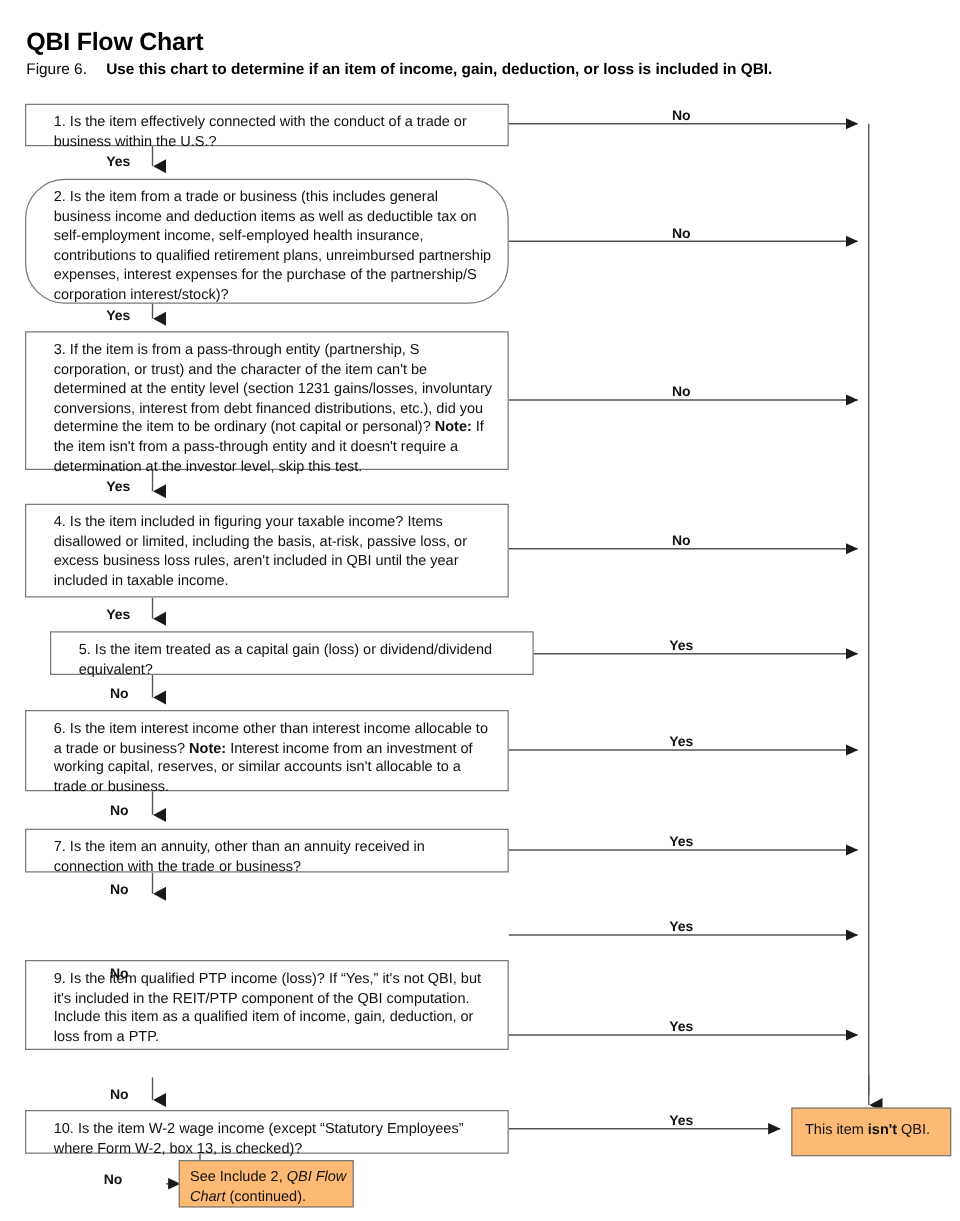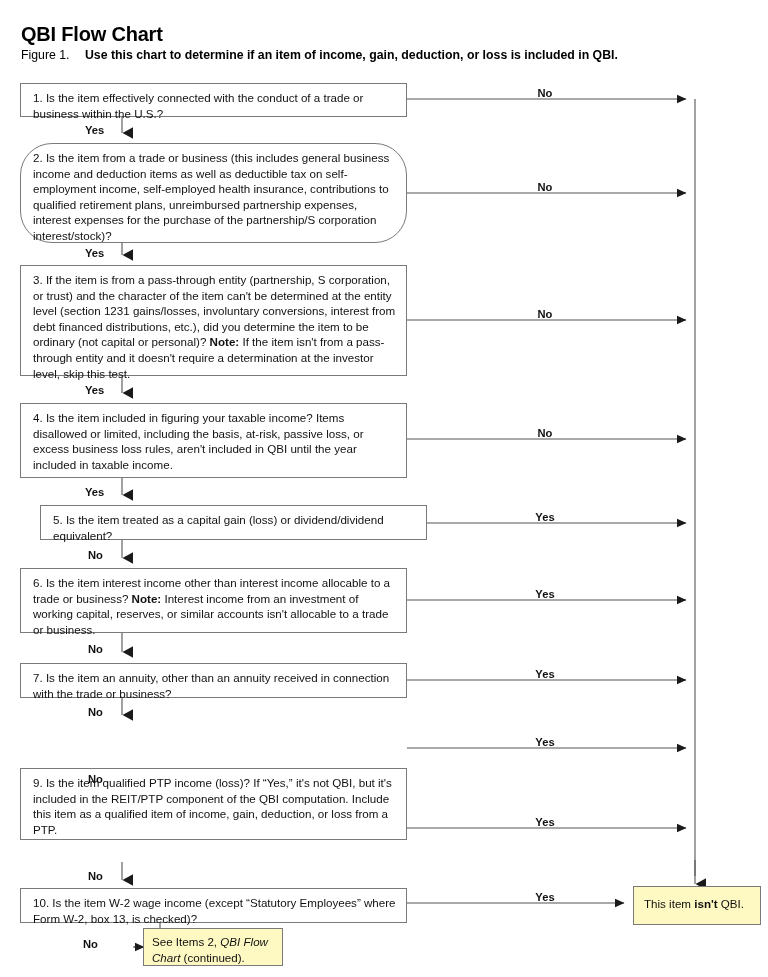--- a/index.html
+++ b/index.html
@@ -43,33 +43,33 @@
   .subtitle .strong { font-weight: bold; margin-left: 12px; }
 
   
   .qbox {
     position: absolute;
     left: 20px;
     width: 387px;
     box-sizing: border-box;
     border: 1.2px solid #7a7a7a;
     background: #ffffff;
-    padding: 6px 9px 5px 12px;
+    padding: 6px 9px 5px 22px;
     font-size: 11.6px;
     line-height: 15.6px;
     color: #111111;
   }
   .qbox b { font-weight: bold; }
 
   
   .tbox {
     position: absolute;
     box-sizing: border-box;
     border: 1.2px solid #7a7a7a;
-    background: #fef9c3;
+    background: #fdba74;
     font-size: 11.6px;
     line-height: 15.6px;
     color: #111111;
   }
   #not-qbi-box {
     left: 633px;
     top: 886px;
     width: 128px;
     height: 39px;
     padding: 9px 0 0 10px;
@@ -103,21 +103,21 @@
   }
 </style>
 </head>
 <body>
 
 <div id="canvas">
 
   <div class="title">QBI Flow Chart</div>
 
   <div class="subtitle">
-    <span class="lead">Figure 1.</span>
+    <span class="lead">Figure 6.</span>
     <span class="strong">Use this chart to determine if an item of income, gain, deduction, or loss is included in QBI.</span>
   </div>
 
   <svg class="lines" viewBox="0 0 768 977" xmlns="http://www.w3.org/2000/svg">
     <defs>
       <marker id="ah" markerWidth="11" markerHeight="11" refX="9.5" refY="5.2" orient="auto" markerUnits="userSpaceOnUse">
         <path d="M0,0.6 L10,5.2 L0,9.8 Z" fill="#1a1a1a"></path>
       </marker>
       <marker id="ahd" markerWidth="13" markerHeight="13" refX="6.3" refY="11" orient="auto" markerUnits="userSpaceOnUse">
         <path d="M0.6,0 L12,0 L6.3,10.5 Z" fill="#1a1a1a"></path>
@@ -192,21 +192,21 @@
 
   <div class="qbox" id="q10" style="top:888px; height:35px;">
     <span>10. Is the item W-2 wage income (except “Statutory Employees” where Form W-2, box 13, is checked)?</span>
   </div>
 
   <div class="tbox" id="not-qbi-box">
     <span>This item </span><b>isn't</b><span> QBI.</span>
   </div>
 
   <div class="tbox" id="see-fig2-box">
-    <span>See Items 2, </span><i>QBI Flow Chart</i><span> (continued).</span>
+    <span>See Include 2, </span><i>QBI Flow Chart</i><span> (continued).</span>
   </div>
 
   <div class="elabel" style="left:85px; top:124px;">Yes</div>
   <div class="elabel" style="left:85px; top:247px;">Yes</div>
   <div class="elabel" style="left:85px; top:384px;">Yes</div>
   <div class="elabel" style="left:85px; top:486px;">Yes</div>
   <div class="elabel" style="left:88px; top:549px;">No</div>
   <div class="elabel" style="left:88px; top:643px;">No</div>
   <div class="elabel" style="left:88px; top:706px;">No</div>
   <div class="elabel" style="left:88px; top:773px;">No</div>

